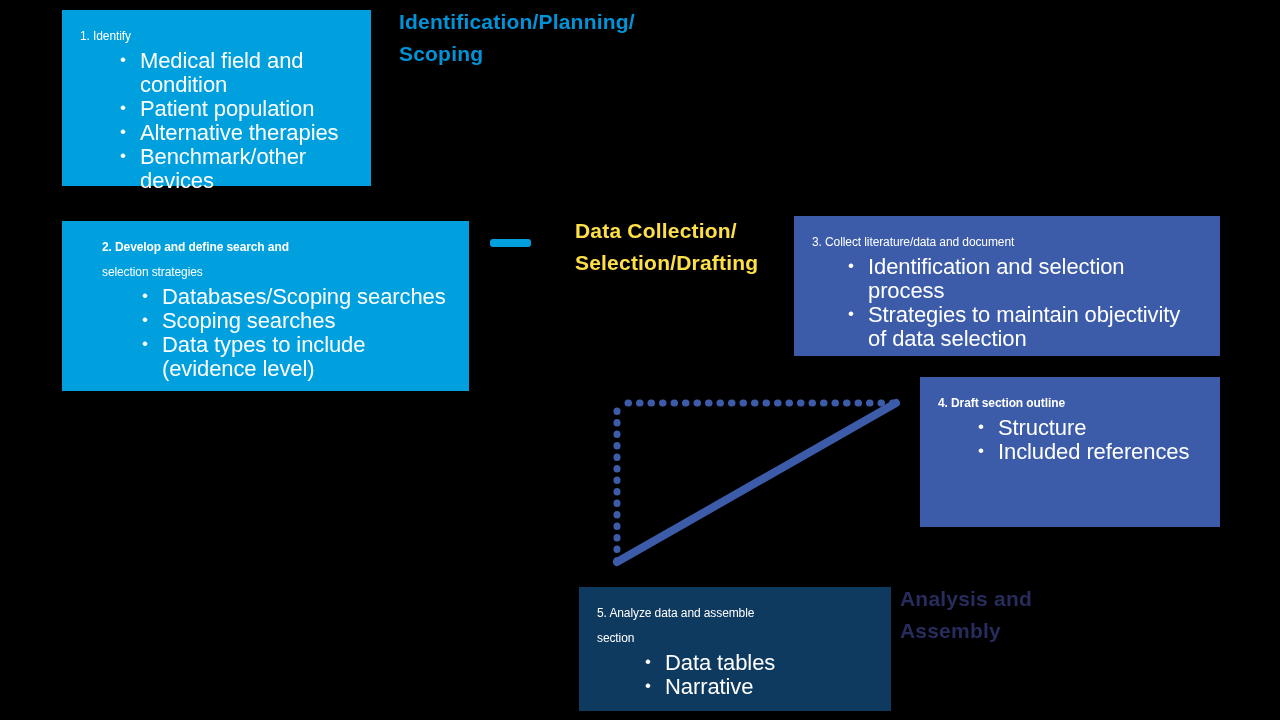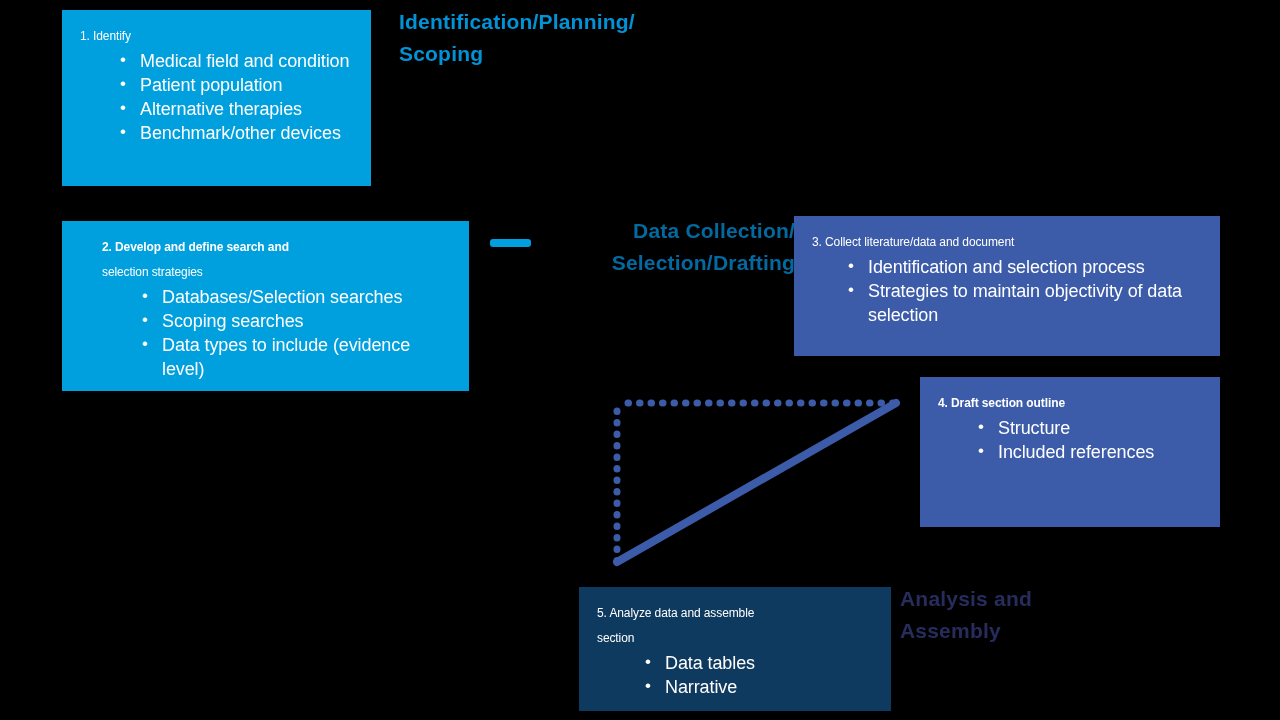--- a/index.html
+++ b/index.html
@@ -42,21 +42,21 @@
   }
   .box-title.bold { font-weight: 700; }
 
   .box-list {
     margin: 0;
     padding: 0;
     list-style: none;
   }
   .box-list li {
     position: relative;
-    font-size: 18px;
+    font-size: 22px;
     line-height: 24px;
     padding-left: 22px;
     margin-left: 38px;
     letter-spacing: -0.1px;
   }
   .box-list li::before {
     content: "\2022";
     position: absolute;
     left: 2px;
     top: -1px;
@@ -79,21 +79,21 @@
   .phase-label {
     position: absolute;
     font-weight: 700;
     font-size: 21px;
     line-height: 32px;
     letter-spacing: 0.2px;
     white-space: pre-line;
     margin-left: 12px;
   }
   #label-identification { left: 387px; top: 6px;   color: #0093d8; width: 280px; }
-  #label-datacollection { left: 563px; top: 215px; color: #0369a1; width: 220px; text-align: right; }
+  #label-datacollection { left: 563px; top: 215px; color: #fde047; width: 220px; text-align: left; }
   #label-analysis       { left: 888px; top: 583px; color: #272c5c; width: 230px; }
 
   
   .connector { position: absolute; }
 
   #connector-bar {
     left: 490px; top: 239px;
     width: 41px; height: 8px;
     background: #00a0df;
     border-radius: 3px;
@@ -122,21 +122,21 @@
     </ul>
   </div>
 
   <div class="box box-azure" id="box-develop">
     <p class="box-title bold">
       <span>2.</span>
       <span>Develop and define search and</span>
     </p>
     <p class="box-title">selection strategies</p>
     <ul class="box-list">
-      <li>Databases/Selection searches</li>
+      <li>Databases/Scoping searches</li>
       <li>Scoping searches</li>
       <li>Data types to include (evidence level)</li>
     </ul>
   </div>
 
   <div class="box box-blue" id="box-collect">
     <p class="box-title">
       <span>3.</span>
       <span>Collect literature/data and document</span>
     </p>

